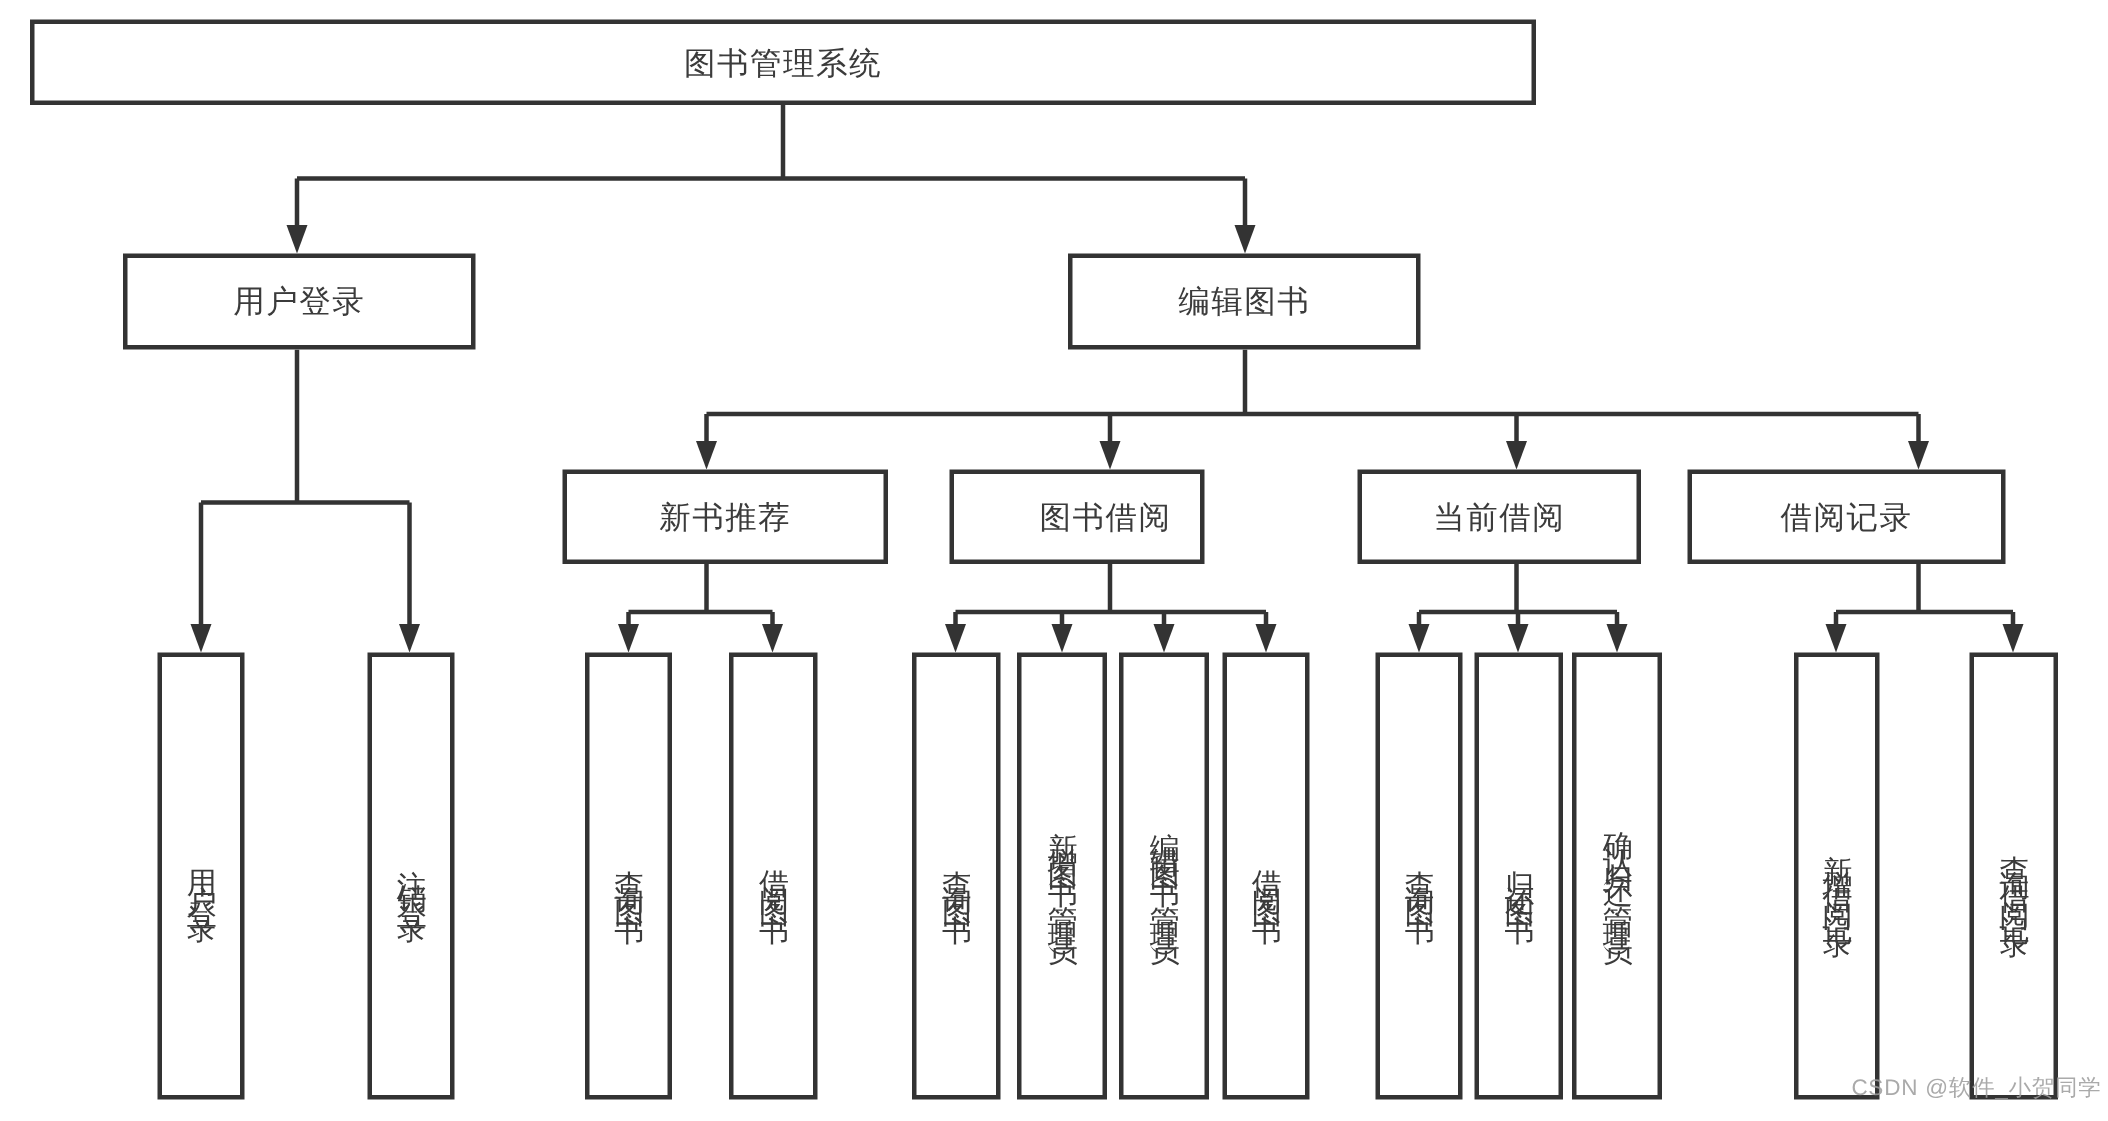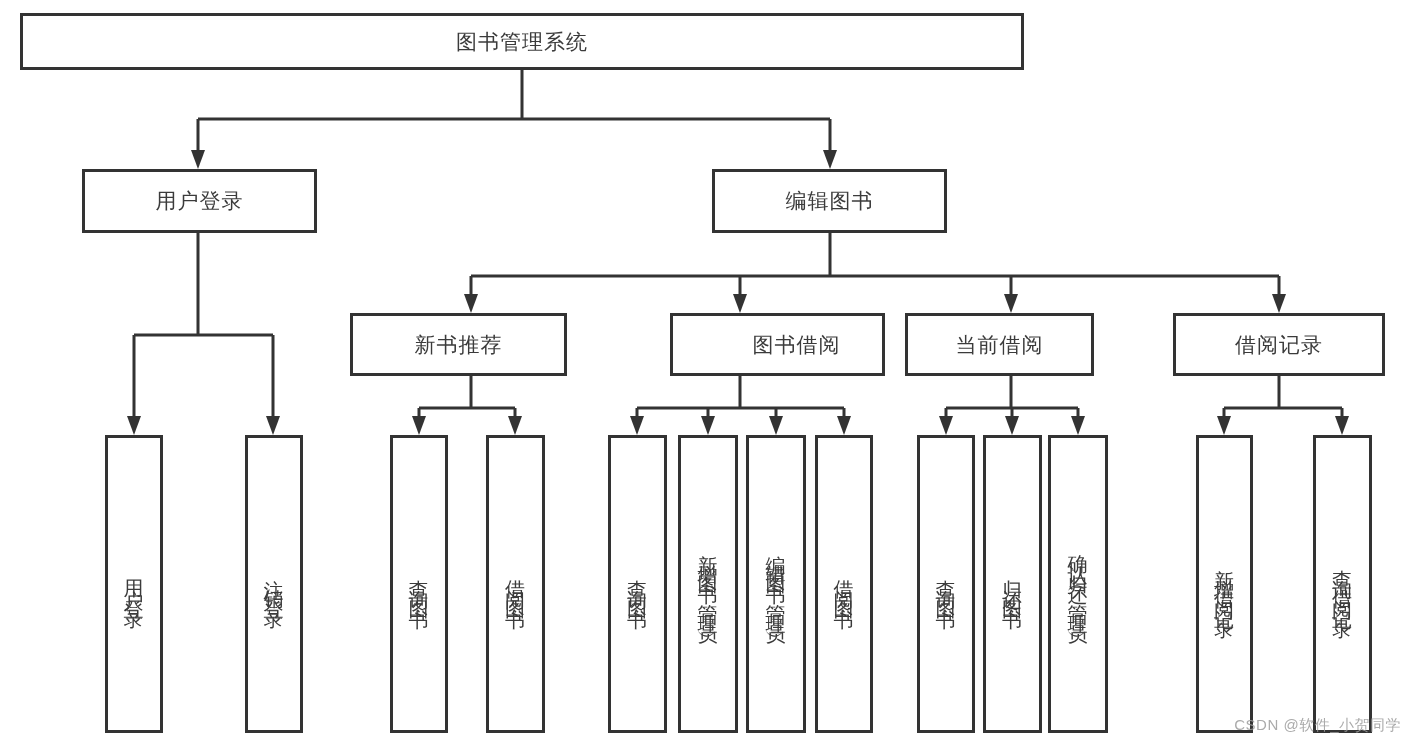--- a/index.html
+++ b/index.html
@@ -94,24 +94,24 @@
       <polygon points="1217,416 1231,416 1224,435"></polygon>
       <polygon points="1335,416 1349,416 1342,435"></polygon>
     </g>
   </svg>
 
   <div class="node hnode" style="left:20px; top:13px; width:1004px; height:57px;">图书管理系统</div>
 
   <div class="node hnode" style="left:82px; top:169px; width:235px; height:64px;">用户登录</div>
   <div class="node hnode" style="left:712px; top:169px; width:235px; height:64px;">编辑图书</div>
 
-  <div class="node hnode" style="left:350px; top:313px; width:217px; height:63px;">新书推荐</div>
-  <div class="node hnode" style="left:670px; top:313px; width:215px; height:63px;padding-left:38px;">图书借阅</div>
+  <div class="node hnode" style="left:375px; top:313px; width:217px; height:63px;">新书推荐</div>
+  <div class="node hnode" style="left:633px; top:313px; width:170px; height:63px;padding-left:38px;">图书借阅</div>
   <div class="node hnode" style="left:905px; top:313px; width:189px; height:63px;">当前借阅</div>
-  <div class="node hnode" style="left:1173px; top:313px; width:212px; height:63px;">借阅记录</div>
+  <div class="node hnode" style="left:1125px; top:313px; width:212px; height:63px;">借阅记录</div>
 
   <div class="node vnode" style="left:105px; top:435px; width:58px; height:298px;">用户登录</div>
   <div class="node vnode" style="left:245px; top:435px; width:58px; height:298px;">注销登录</div>
 
   <div class="node vnode" style="left:390px; top:435px; width:58px; height:298px;">查询图书</div>
   <div class="node vnode" style="left:486px; top:435px; width:59px; height:298px;">借阅图书</div>
 
   <div class="node vnode" style="left:608px; top:435px; width:59px; height:298px;">查询图书</div>
   <div class="node vnode" style="left:678px; top:435px; width:60px; height:298px;">新增图书（管理员）</div>
   <div class="node vnode" style="left:746px; top:435px; width:60px; height:298px;">编辑图书（管理员）</div>

